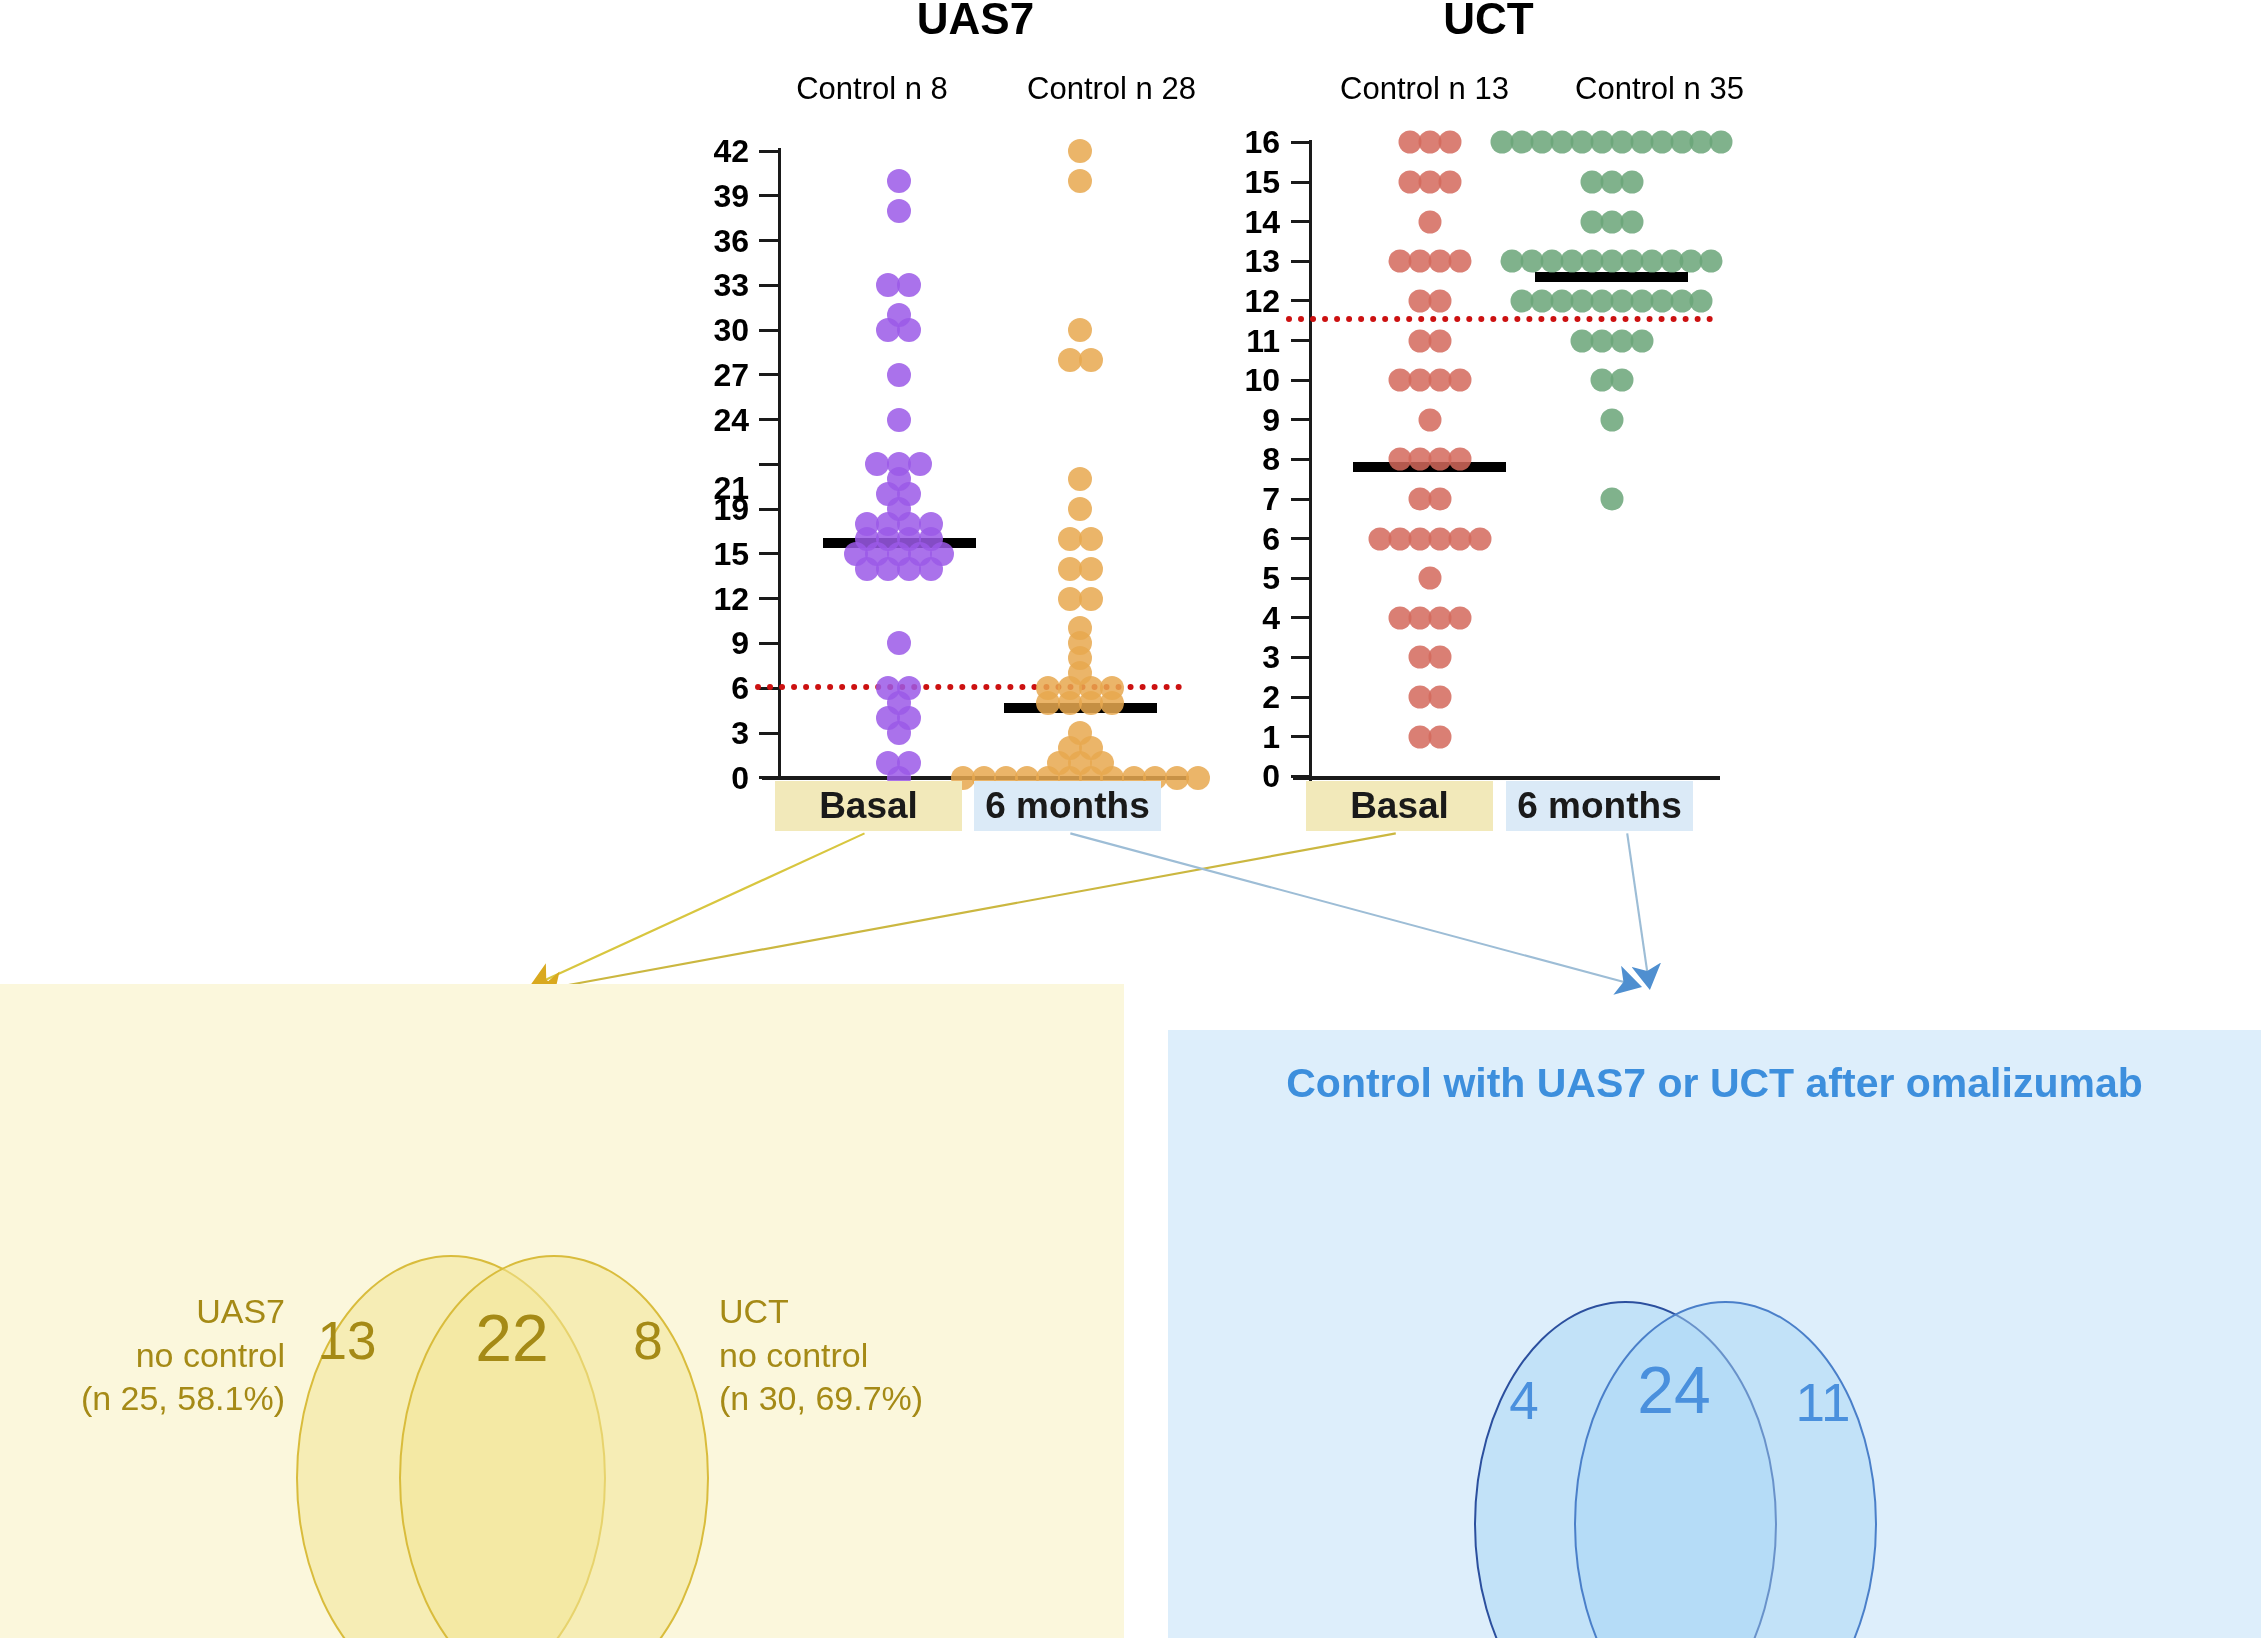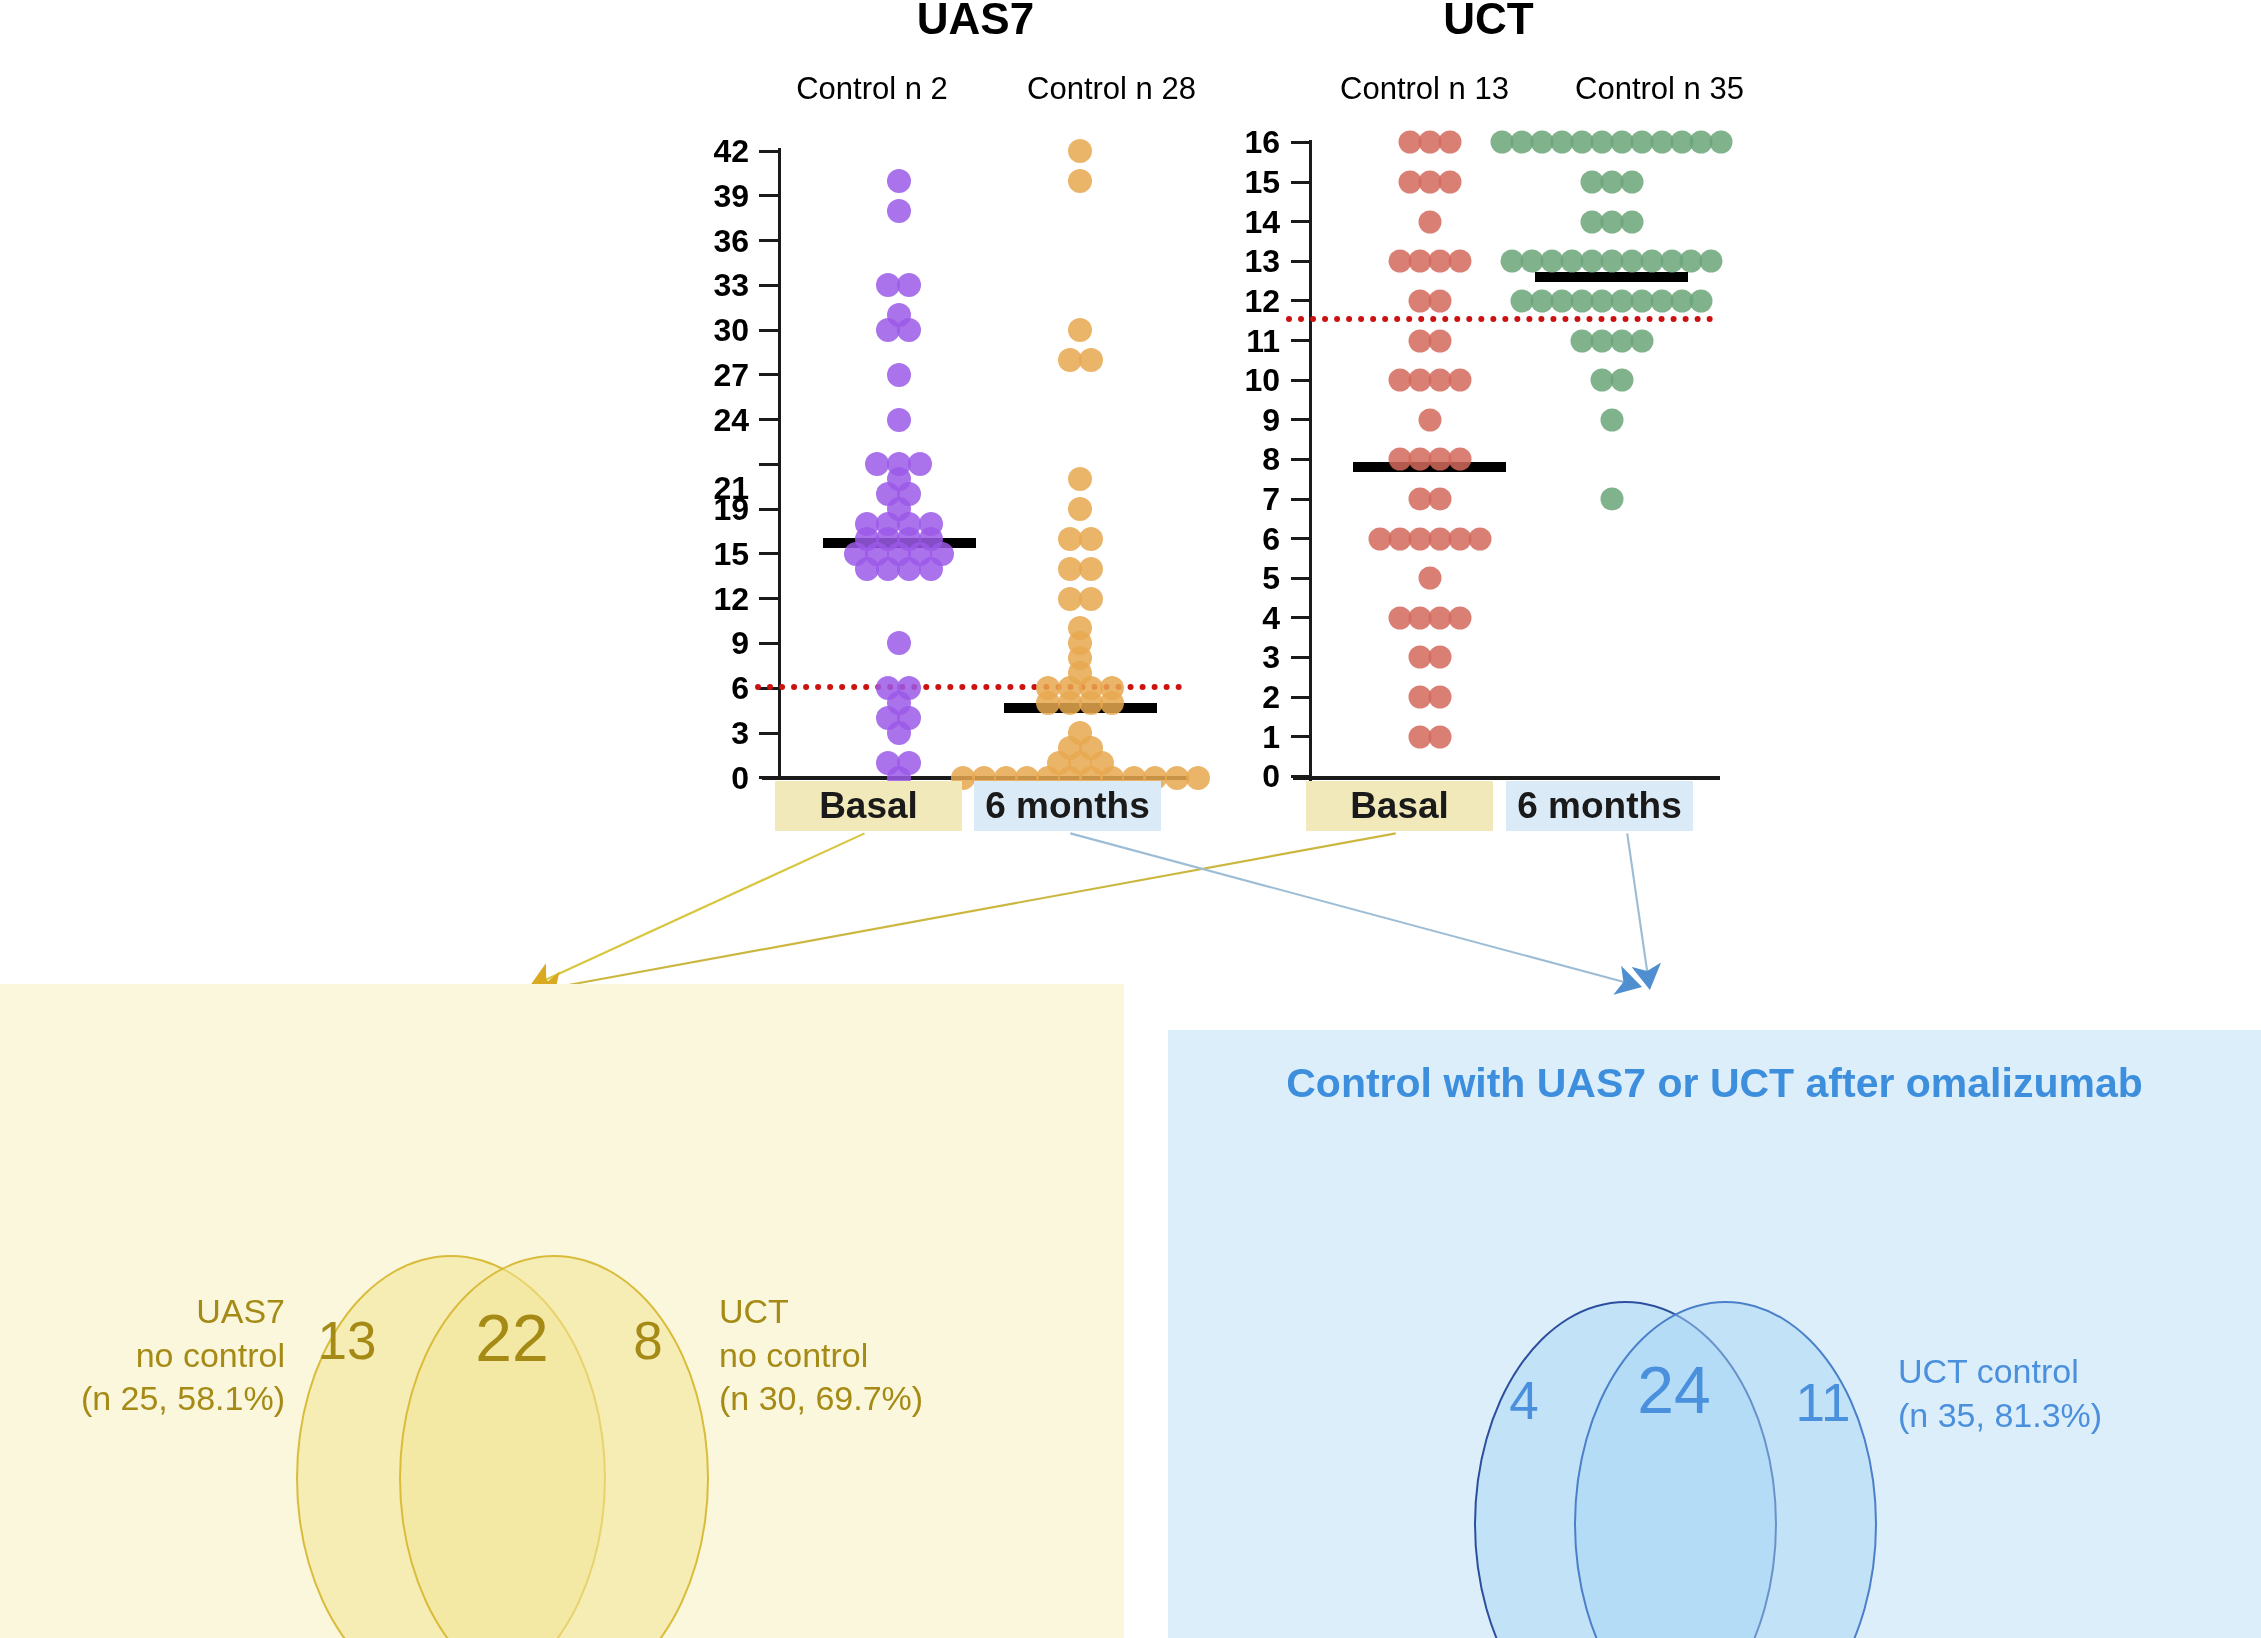--- a/index.html
+++ b/index.html
@@ -52,21 +52,21 @@
   .vside.right{text-align:left;}
 
   .arrow-svg{position:absolute;left:0;top:0;width:2261px;height:1639px;pointer-events:none;}
 </style>
 </head>
 <body>
 
 <div id="fig">
 
   <div class="plot-title" style="left:826px;top:-5.7px;width:299px;">UAS7</div>
-  <div class="ctrl-label" style="left:744px;top:71px;width:256px;">Control n 2</div>
+  <div class="ctrl-label" style="left:744px;top:71px;width:256px;">Control n 8</div>
   <div class="ctrl-label" style="left:969px;top:71px;width:285px;">Control n 28</div>
 
   <div class="axis-area" style="left:0;top:0;width:1211px;height:798px;">
     <div class="yaxis-line" style="left:778px;top:148px;height:632px;"></div>
     <div class="xaxis-line" style="left:762px;top:776px;width:427px;"></div>
     <div id="uas7-ticks">
         <div class="tick" style="left: 759px; top: 776px;"></div>
         <div class="ticklabel" style="left: 628px; top: 778px; width: 121px;">0</div>
         <div class="tick" style="left: 759px; top: 732px;"></div>
         <div class="ticklabel" style="left: 628px; top: 733px; width: 121px;">3</div>
@@ -384,21 +384,17 @@
   <div class="vpanel blue" style="left:1168px;top:1030px;width:1093px;height:655px;">
     <div class="vtitle blue" style="left:0;top:30px;">Control with UAS7 or UCT after omalizumab</div>
 
     <div class="ellipse ell-b-left" style="left:306px;top:271px;width:299px;height:442px;"></div>
     <div class="ellipse ell-b-right" style="left:406px;top:271px;width:299px;height:442px;"></div>
 
     <div class="vnum mid b" style="left:356px;top:370px;">4</div>
     <div class="vnum big b" style="left:506px;top:360px;">24</div>
     <div class="vnum mid b" style="left:655px;top:372px;">11</div>
 
-    <div class="vside b right" style="left:730px;top:320px;width:249px;">
-      <div>UCT control</div>
-      <div>(n 35, 81.3%)</div>
-    </div>
 
   </div>
 
 </div>
 
 
 </body></html>

